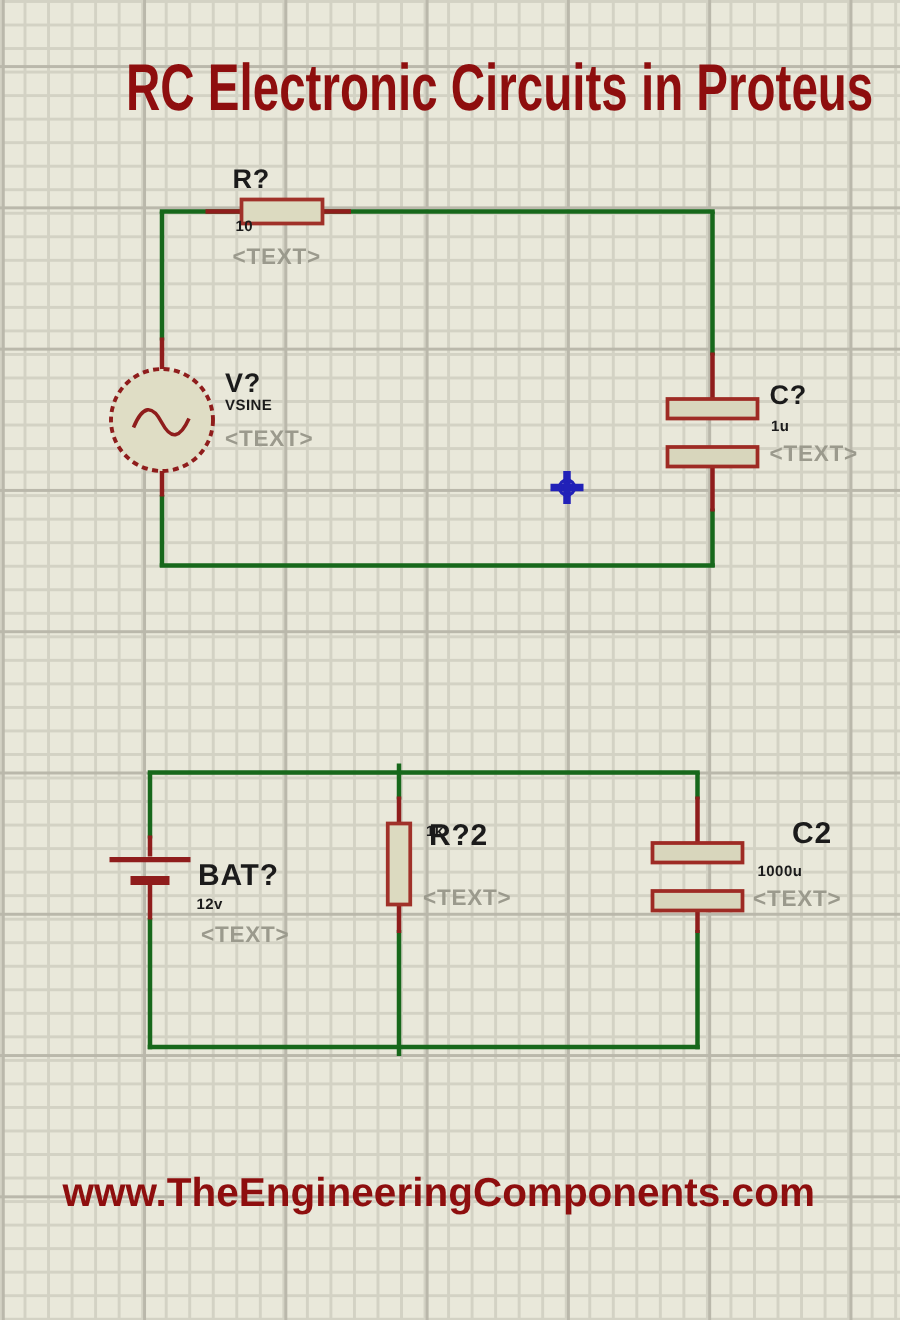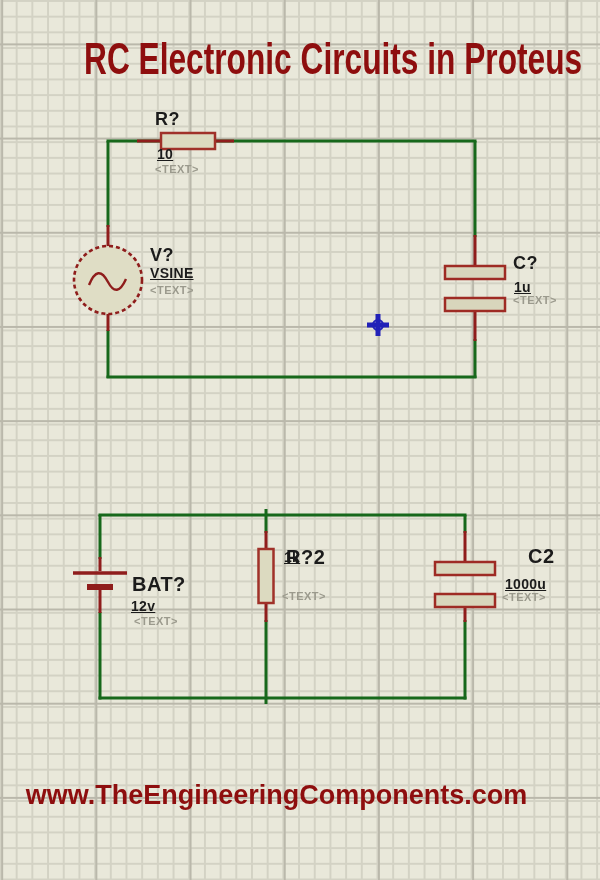--- a/index.html
+++ b/index.html
@@ -20,27 +20,27 @@
   }
   svg.schem{position:absolute;left:0;top:0;}
   .page-title{
     position:absolute;left:0;top:34px;width:600px;text-align:center;
     font-size:44px;font-weight:700;color:#8e0e0e;
     transform:scaleX(0.72);transform-origin:50% 50%;
     white-space:nowrap;letter-spacing:0px;
   }
   .footer-url{
     position:absolute;left:0;top:780px;width:553px;text-align:center;
-    font-size:27px;font-weight:700;color:#8e0e0e;white-space:nowrap;
+    font-size:27px;font-weight:700;color:#8e0e0e;white-space:nowrap;padding-left:16px;
   }
   .lbl{position:absolute;font-weight:700;color:#1b1b1b;white-space:nowrap;line-height:1.05;}
   .ref{font-size:18px;letter-spacing:.5px;}
   .ref-lg{font-size:20px;letter-spacing:.5px;}
-  .val{font-size:14px;letter-spacing:.3px;text-decoration:underline;}
-  .txt{font-size:11px;color:#9b9a8d;letter-spacing:.5px;}
+  .val{font-size:10px;letter-spacing:.3px;}
+  .txt{font-size:15px;color:#9b9a8d;letter-spacing:.5px;}
 </style>
 </head>
 <body>
 
 <div class="canvas">
 
   <svg class="schem" width="600" height="880" viewBox="0 0 600 880">
 
     <g>
 

